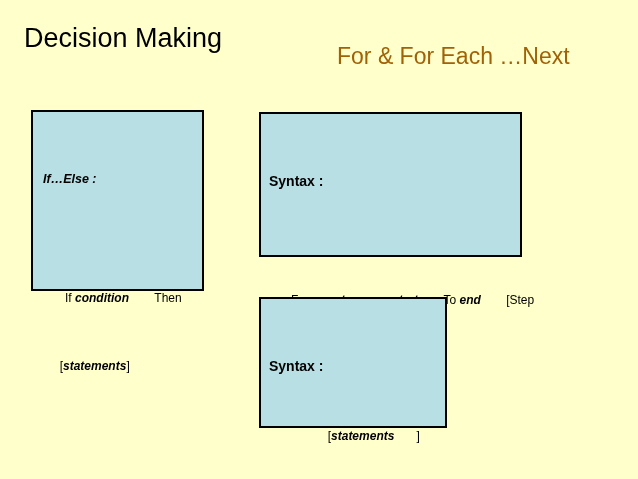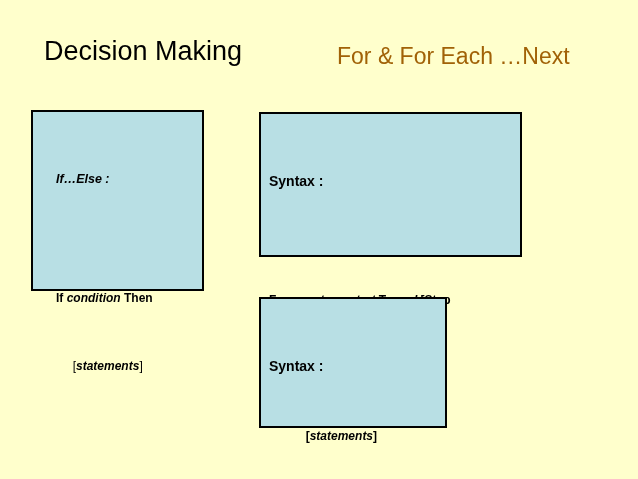--- a/index.html
+++ b/index.html
@@ -16,28 +16,27 @@
   }
   .slide {
     position: relative;
     width: 638px;
     height: 479px;
   }
 
   
   .title-main {
     position: absolute;
-    left: 44px;
+    left: 24px;
     top: 22px;
     font-size: 27px;
     line-height: 32px;
     color: #000000;
     font-weight: normal;
     white-space: nowrap;
-    margin-top: 13px;
   }
   .title-sub {
     position: absolute;
     left: 337px;
     top: 42px;
     font-size: 23px;
     line-height: 28px;
     color: #a16207;
     font-weight: normal;
     white-space: nowrap;
@@ -49,21 +48,21 @@
     background: #b8dfe4;
     border: 2px solid #000000;
     box-sizing: border-box;
     color: #000000;
   }
   .box-ifelse {
     left: 31px;
     top: 110px;
     width: 173px;
     height: 181px;
-    padding: 8px 6px 6px 23px;
+    padding: 8px 6px 6px 10px;
   }
   .box-for {
     left: 259px;
     top: 112px;
     width: 263px;
     height: 145px;
     padding: 8px 6px 6px 8px;
   }
   .box-foreach {
     left: 259px;
@@ -84,21 +83,21 @@
   }
   .hdr {
     font-weight: bold;
     font-style: italic;
     font-size: 12.5px;
   }
   .hdr-plain {
     font-weight: bold;
     font-size: 14px;
   }
-  .kw { font-weight: bold; }
+  .kw { font-weight: normal; margin-left: 22px; }
   .var { font-style: italic; font-weight: bold; }
   .kwvar { font-weight: bold; font-style: italic; }
   .spacer {
     display: block;
     height: 17px;
   }
 </style>
 </head>
 <body>
 

